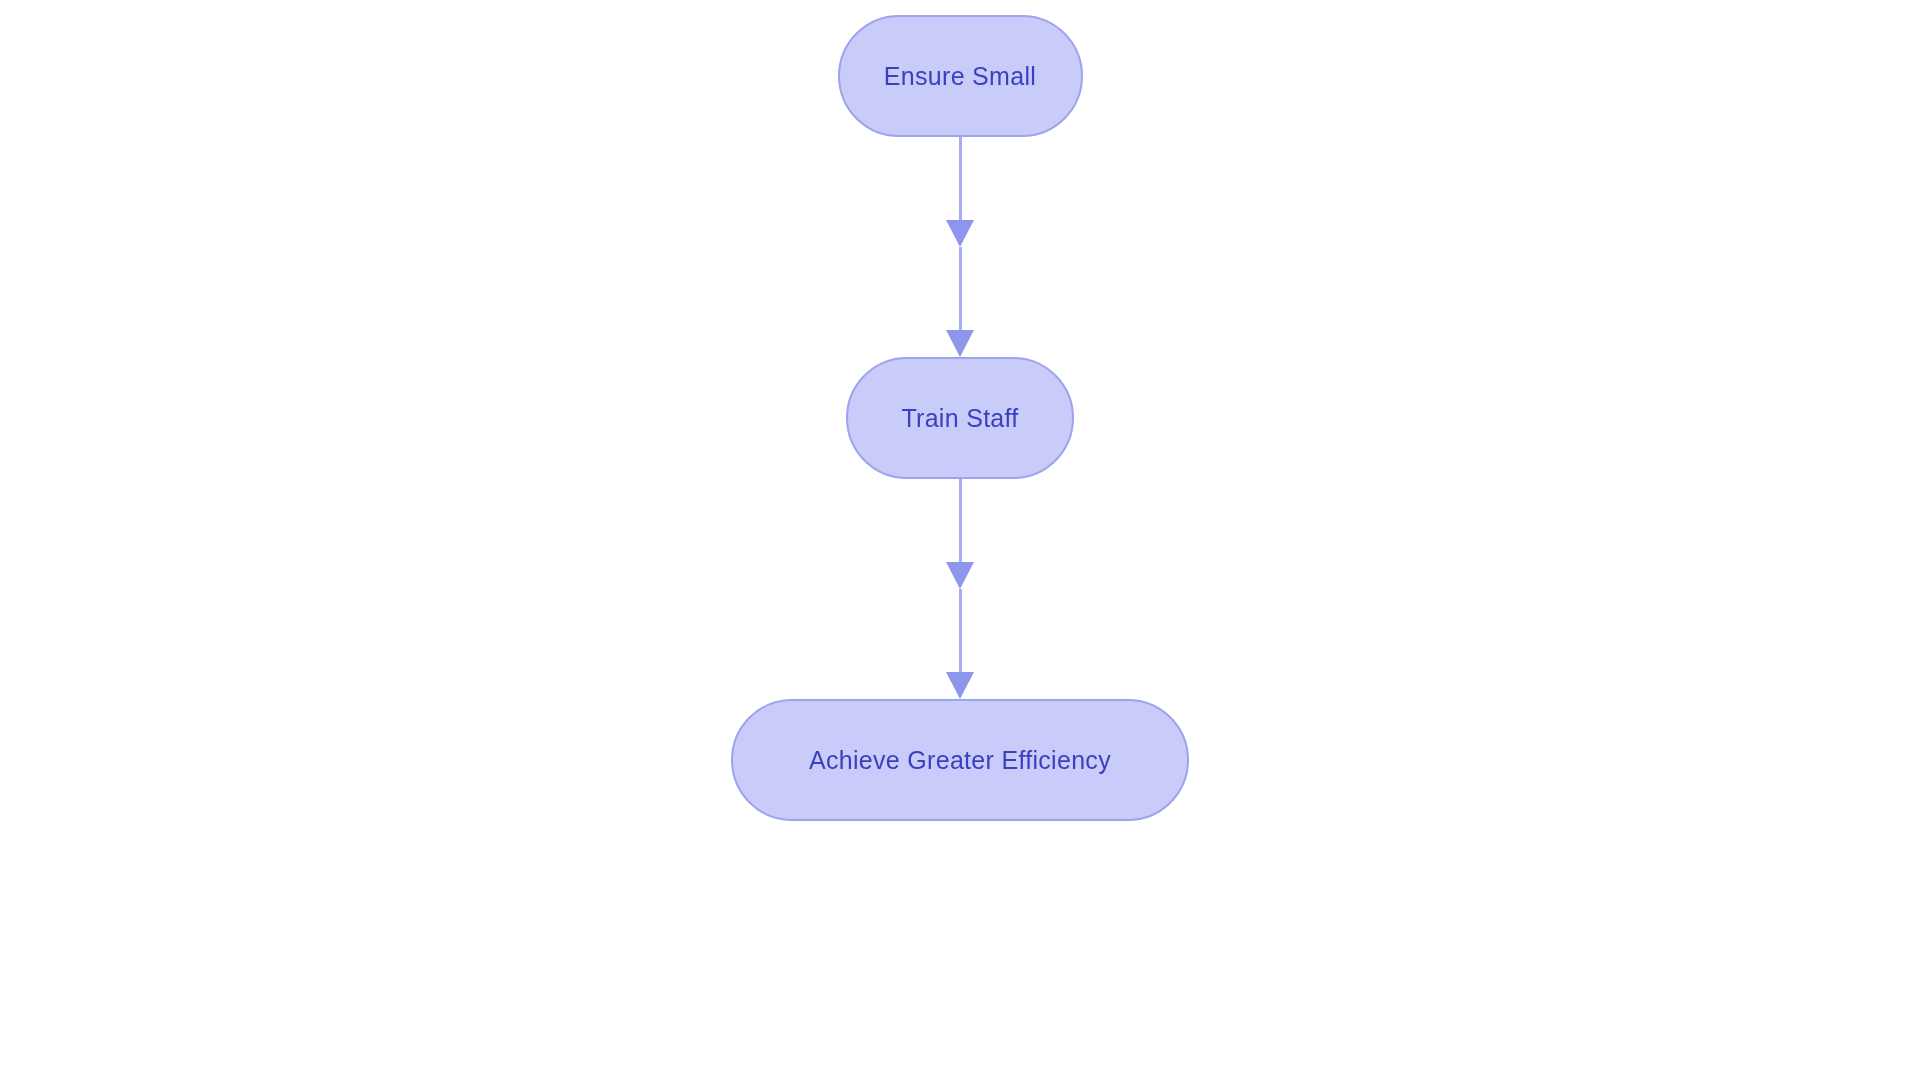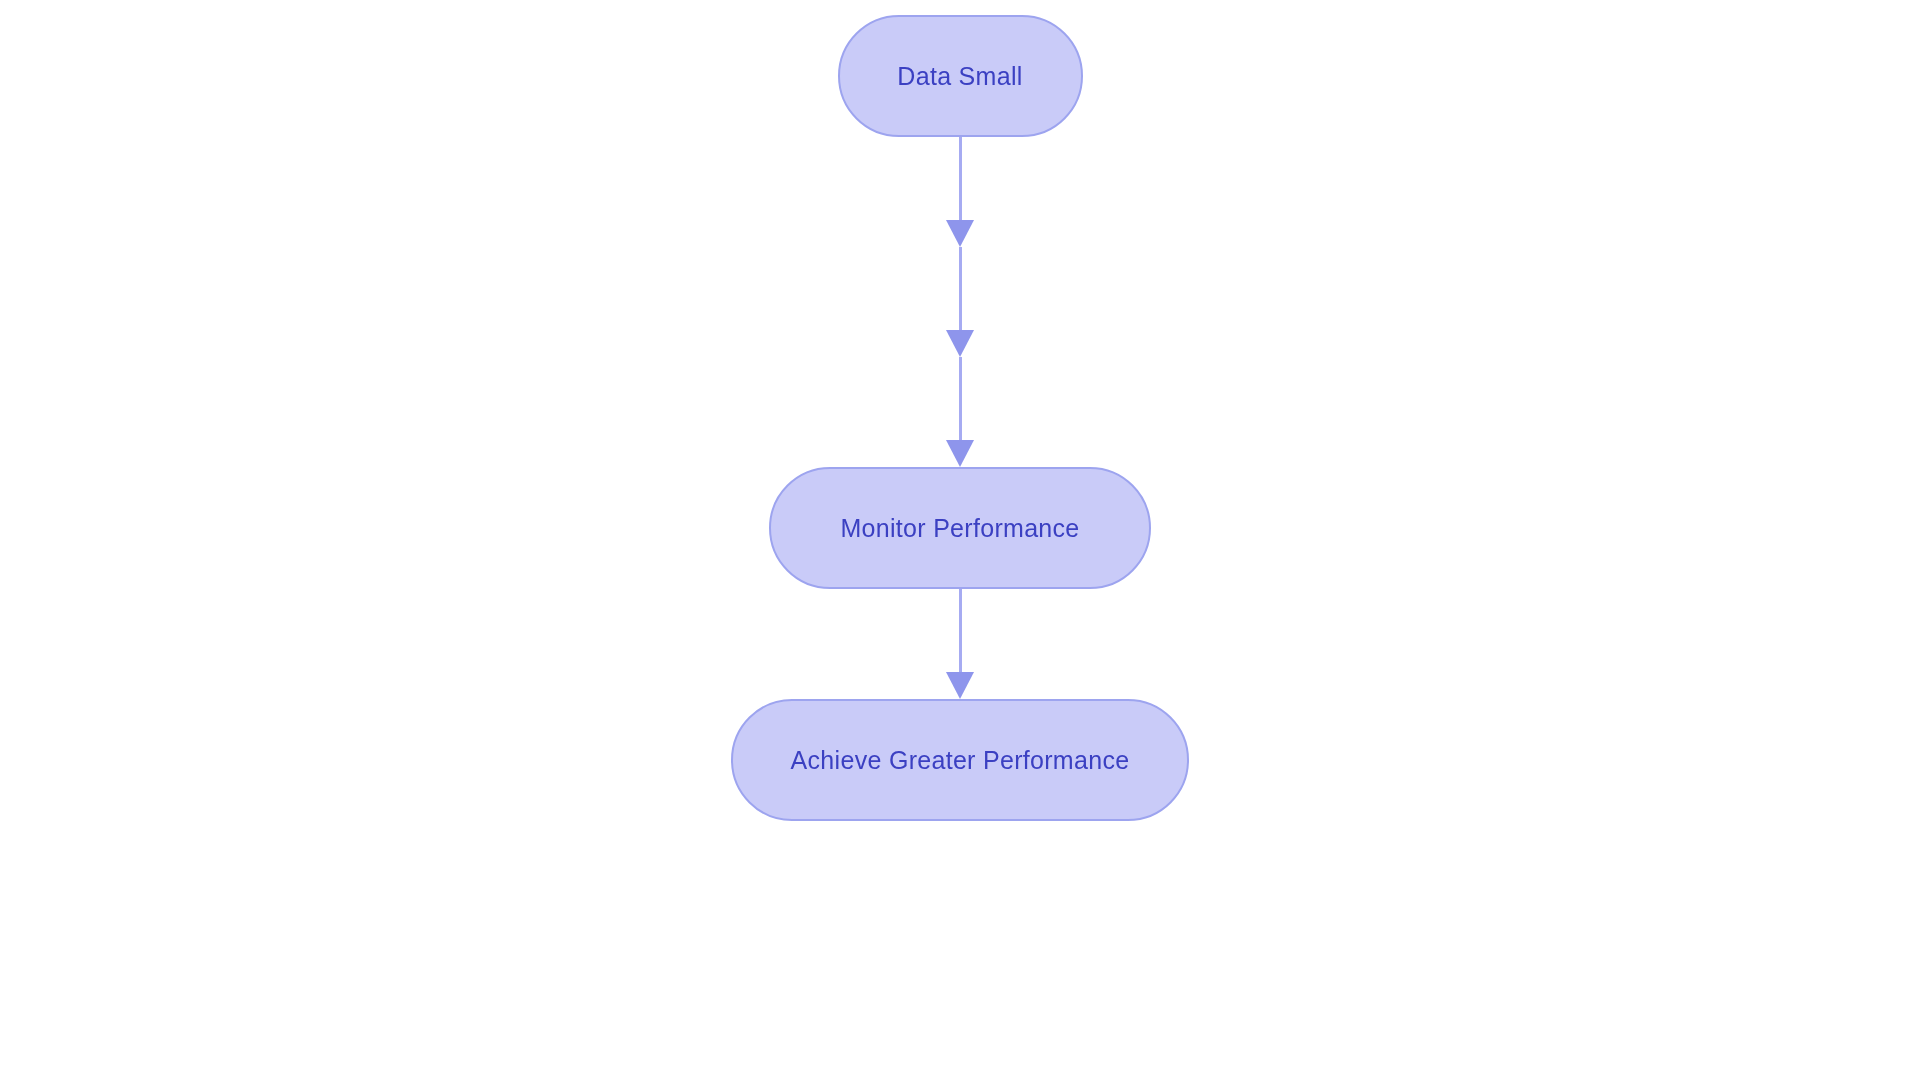--- a/index.html
+++ b/index.html
@@ -66,47 +66,47 @@
     border-top: 27px solid var(--arrow-head, #8e95ec);
   }
 </style>
 </head>
 <body>
 
 <div class="canvas">
   <div class="flow">
 
     <div class="node n1">
-      <span class="node-label">Data Small</span>
+      <span class="node-label">Ensure Small</span>
     </div>
 
     <div class="arrow">
       <div class="arrow-line"></div>
       <div class="arrow-head"></div>
     </div>
 
 
     <div class="arrow">
       <div class="arrow-line"></div>
       <div class="arrow-head"></div>
     </div>
 
-
-    <div class="arrow">
-      <div class="arrow-line"></div>
-      <div class="arrow-head"></div>
-    </div>
-
-    <div class="node n4">
-      <span class="node-label">Monitor Performance</span>
+    <div class="node n3">
+      <span class="node-label">Train Staff</span>
     </div>
 
     <div class="arrow">
       <div class="arrow-line"></div>
       <div class="arrow-head"></div>
     </div>
 
+
+    <div class="arrow">
+      <div class="arrow-line"></div>
+      <div class="arrow-head"></div>
+    </div>
+
     <div class="node n5">
-      <span class="node-label">Achieve Greater Performance</span>
+      <span class="node-label">Achieve Greater Efficiency</span>
     </div>
 
   </div>
 </div>
 
 </body></html>

